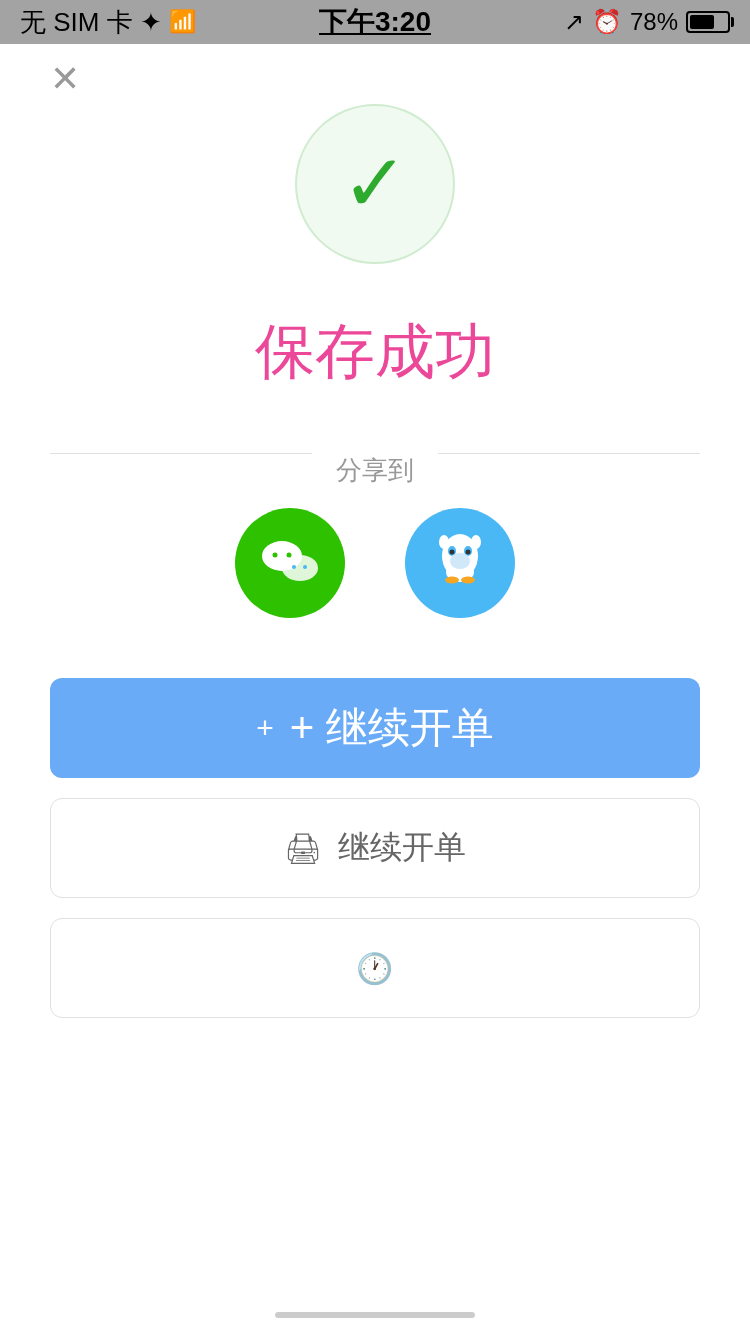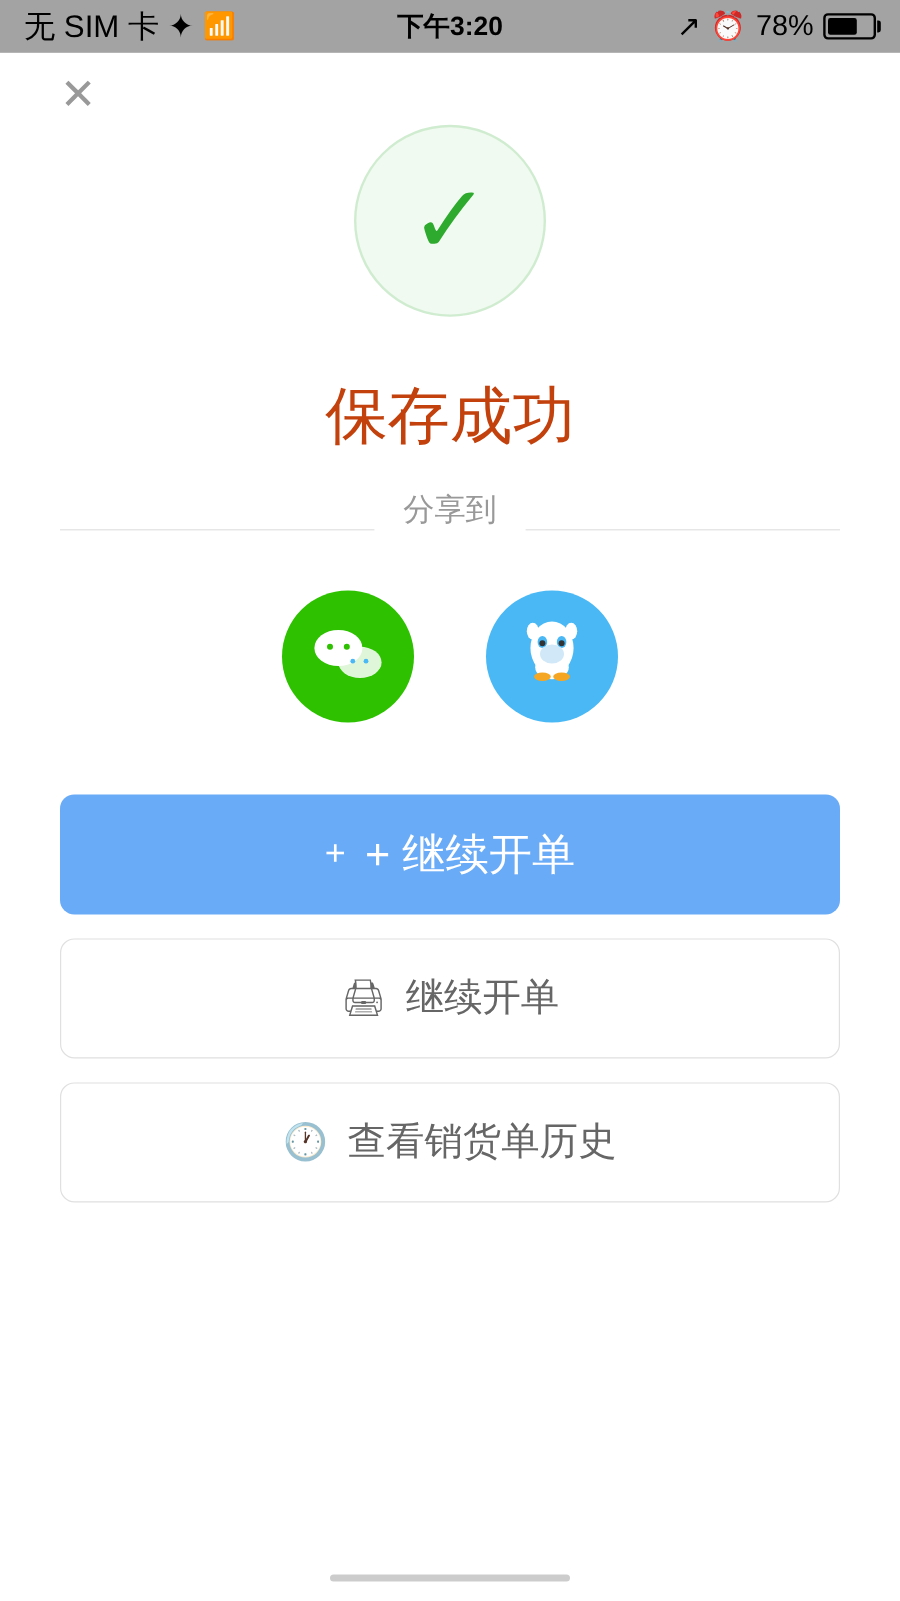--- a/index.html
+++ b/index.html
@@ -31,26 +31,27 @@
     .status-left {
       display: flex;
       align-items: center;
       gap: 8px;
       font-size: 26px;
       font-weight: 500;
       color: #000;
     }
 
     .status-center {
-      font-size: 22px;
+      font-size: 28px;
       font-weight: 600;
       color: #000;
       position: absolute;
       left: 50%;
       transform: translateX(-50%);
+      text-decoration: underline;
     }
 
     .status-right {
       display: flex;
       align-items: center;
       gap: 8px;
       font-size: 24px;
       color: #000;
     }
 
@@ -136,37 +137,37 @@
     }
 
     .checkmark {
       font-size: 80px;
       color: #2eaa2e;
       line-height: 1;
     }
 
     
     .success-title {
-      font-size: 52px;
+      font-size: 60px;
       font-weight: 500;
-      color: #c2410c;
-      margin-bottom: 25px;
+      color: #ec4899;
+      margin-bottom: 60px;
     }
 
     
     .share-section {
       width: 100%;
       padding: 0 50px;
       margin-bottom: 60px;
     }
 
     .share-divider {
       display: flex;
-      align-items: flex-end;
-      margin-bottom: 50px;
+      align-items: flex-start;
+      margin-bottom: 20px;
     }
 
     .divider-line {
       flex: 1;
       height: 1px;
       background: #e0e0e0;
     }
 
     .share-label {
       font-size: 26px;
@@ -328,29 +329,28 @@
           <ellipse cx="24" cy="52" rx="7" ry="3.5" fill="#f5a623"></ellipse>
           <ellipse cx="40" cy="52" rx="7" ry="3.5" fill="#f5a623"></ellipse>
         </svg>
       </div>
     </div>
   </div>
 
   <div class="action-buttons">
     <button class="action-btn btn-primary">
       <span class="btn-icon">+</span>
-      <span style="font-size:36px;font-weight:400;">+ 继续开单</span>
+      <span style="font-size:42px;font-weight:400;">+ 继续开单</span>
     </button>
 
     <button class="action-btn btn-secondary">
       <span class="btn-icon">🖨</span>
       <span>继续开单</span>
     </button>
 
     <button class="action-btn btn-secondary">
       <span class="btn-icon">🕐</span>
-      <span>查看销货单历史</span>
     </button>
   </div>
 
 </div>
 
 <div class="nav-indicator"></div>
 
 </body></html>

